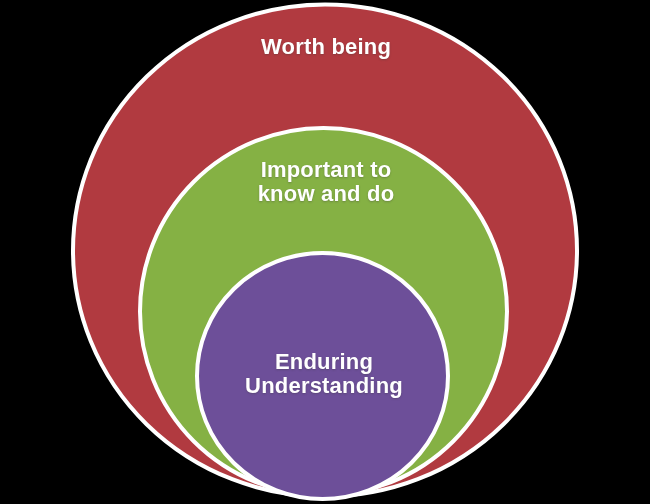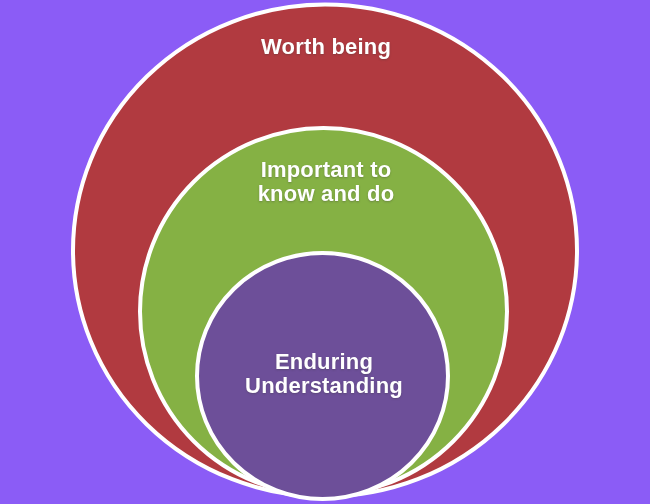--- a/index.html
+++ b/index.html
@@ -5,21 +5,21 @@
   html, body {
     margin: 0;
     padding: 0;
     background: #ffffff;
     font-family: "Liberation Sans", sans-serif;
   }
   .canvas {
     position: relative;
     width: 650px;
     height: 504px;
-    background: #8b5cf6;
+    background: #000000;
     overflow: hidden;
   }
   .canvas svg {
     position: absolute;
     left: 0;
     top: 0;
     display: block;
   }
   .ring {
     stroke: #ffffff;

